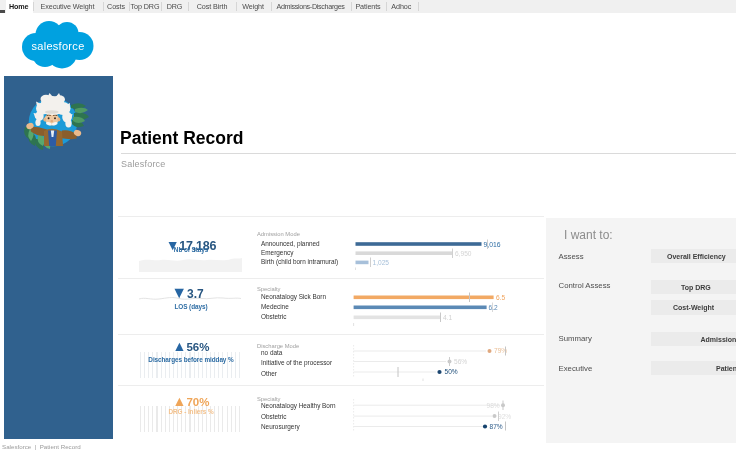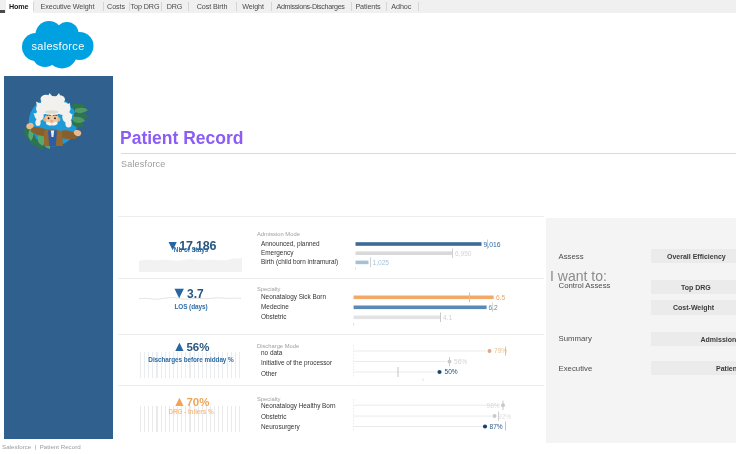--- a/index.html
+++ b/index.html
@@ -7,21 +7,21 @@
        font-family:"Liberation Sans", sans-serif;}
   .abs{position:absolute;}
   
   #tabbar{left:0;top:0;width:736px;height:13px;background:#f0f0f0;}
   .tab{position:absolute;top:0;height:13px;line-height:13.5px;font-size:7.2px;letter-spacing:-0.1px;color:#4b4b4b;white-space:nowrap;transform:translateX(-50%);}
   .tabsep{position:absolute;top:2px;height:9px;width:1px;background:#d6d6d6;}
   #activetab{position:absolute;left:6px;top:0;width:26.5px;height:13px;background:#fff;}
   
   #sidebar{left:4px;top:75.5px;width:109px;height:363px;background:#30618e;}
   
-  #title{left:120px;top:128px;font-size:17.5px;font-weight:bold;color:#8b5cf6;letter-spacing:0px;}
+  #title{left:120px;top:128px;font-size:17.5px;font-weight:bold;color:#000000;letter-spacing:0px;}
   #titlerule{left:121px;top:153px;width:615px;height:1px;background:#dadada;}
   #subtitle{left:121px;top:159px;font-size:9px;letter-spacing:0.2px;color:#9b9b9b;}
   
   .kpinum{position:absolute;left:139px;width:104px;text-align:center;font-weight:bold;white-space:nowrap;line-height:1;}
   .kpilab{position:absolute;left:116px;width:150px;text-align:center;font-weight:bold;white-space:nowrap;font-size:6.4px;line-height:1;letter-spacing:-0.08px;}
   .tri{font-size:14px;line-height:0;}
   
   .rowdiv{position:absolute;left:118px;width:426px;height:1px;background:#ededed;}
   
   .chead{position:absolute;left:257px;font-size:5.8px;color:#a0a0a0;white-space:nowrap;line-height:1;}
@@ -240,21 +240,21 @@
     <circle cx="154.5" cy="191.1" r="2" fill="#c9c9c9"></circle>
     <text x="158" y="193.5" font-size="6.6" fill="#dedede">92%</text>
     <line x1="158.5" y1="186.5" x2="158.5" y2="196" stroke="#d0d0d0" stroke-width="1"></line>
     <line x1="13.6" y1="201.5" x2="142" y2="201.5" stroke="#ebebeb" stroke-width="1"></line>
     <circle cx="145" cy="201.5" r="2.1" fill="#16436e"></circle>
     <text x="149.5" y="203.9" font-size="6.6" fill="#2e5c8a">87%</text>
     <line x1="165.5" y1="196.5" x2="165.5" y2="205.5" stroke="#c4c4c4" stroke-width="1"></line>
   </svg>
 
   <div class="abs" id="panel"></div>
-  <div class="ptext" style="left:550px;top:229px;font-size:14px;color:#8c8c8c;margin-top:40px;">I want to:</div>
+  <div class="ptext" style="left:564px;top:229px;font-size:12px;color:#8c8c8c;">I want to:</div>
   <div class="ptext" style="left:558.5px;top:252.5px;">Assess</div>
   <div class="pbtn" style="top:248.5px;"></div>
   <div class="pbtnt" style="left:667px;top:252.5px;">Overall Efficiency</div>
   <div class="ptext" style="left:558.5px;top:282px;">Control Assess</div>
   <div class="pbtn" style="top:279.5px;"></div>
   <div class="pbtnt" style="left:681px;top:283.5px;">Top DRG</div>
   <div class="pbtn" style="top:300px;"></div>
   <div class="pbtnt" style="left:673px;top:304px;">Cost-Weight</div>
   <div class="ptext" style="left:558.5px;top:335px;">Summary</div>
   <div class="pbtn" style="top:331.5px;"></div>

